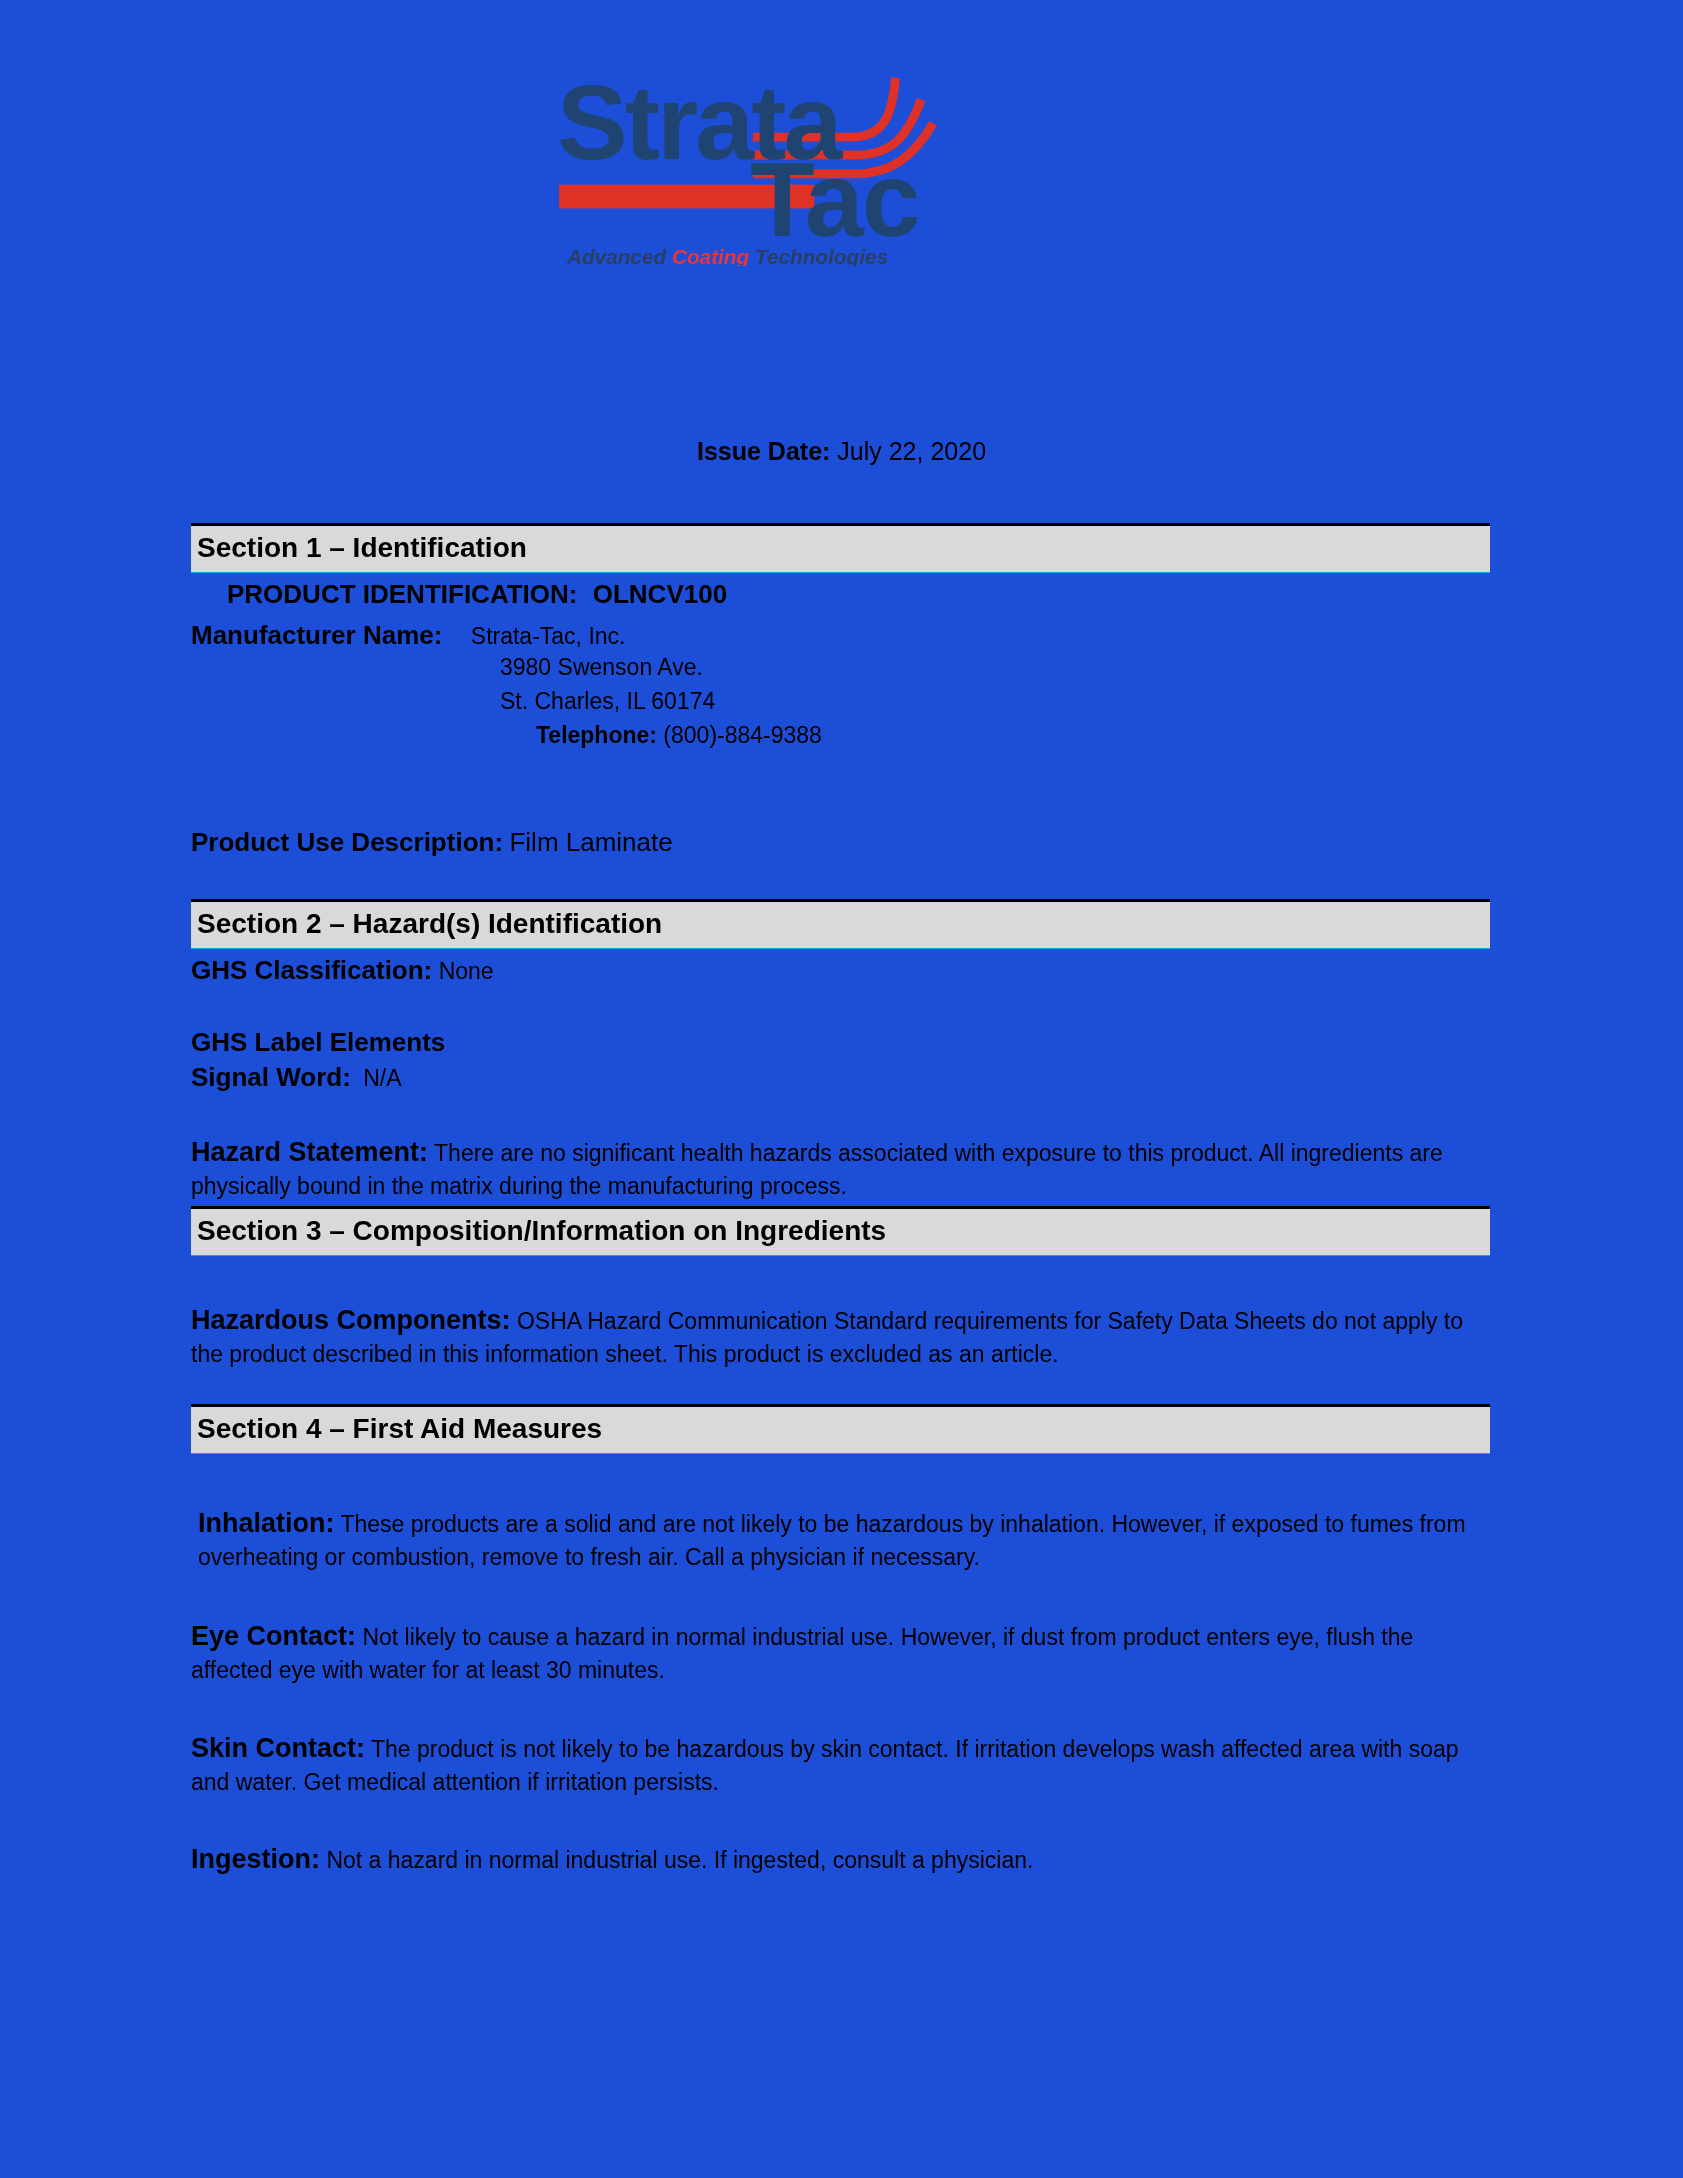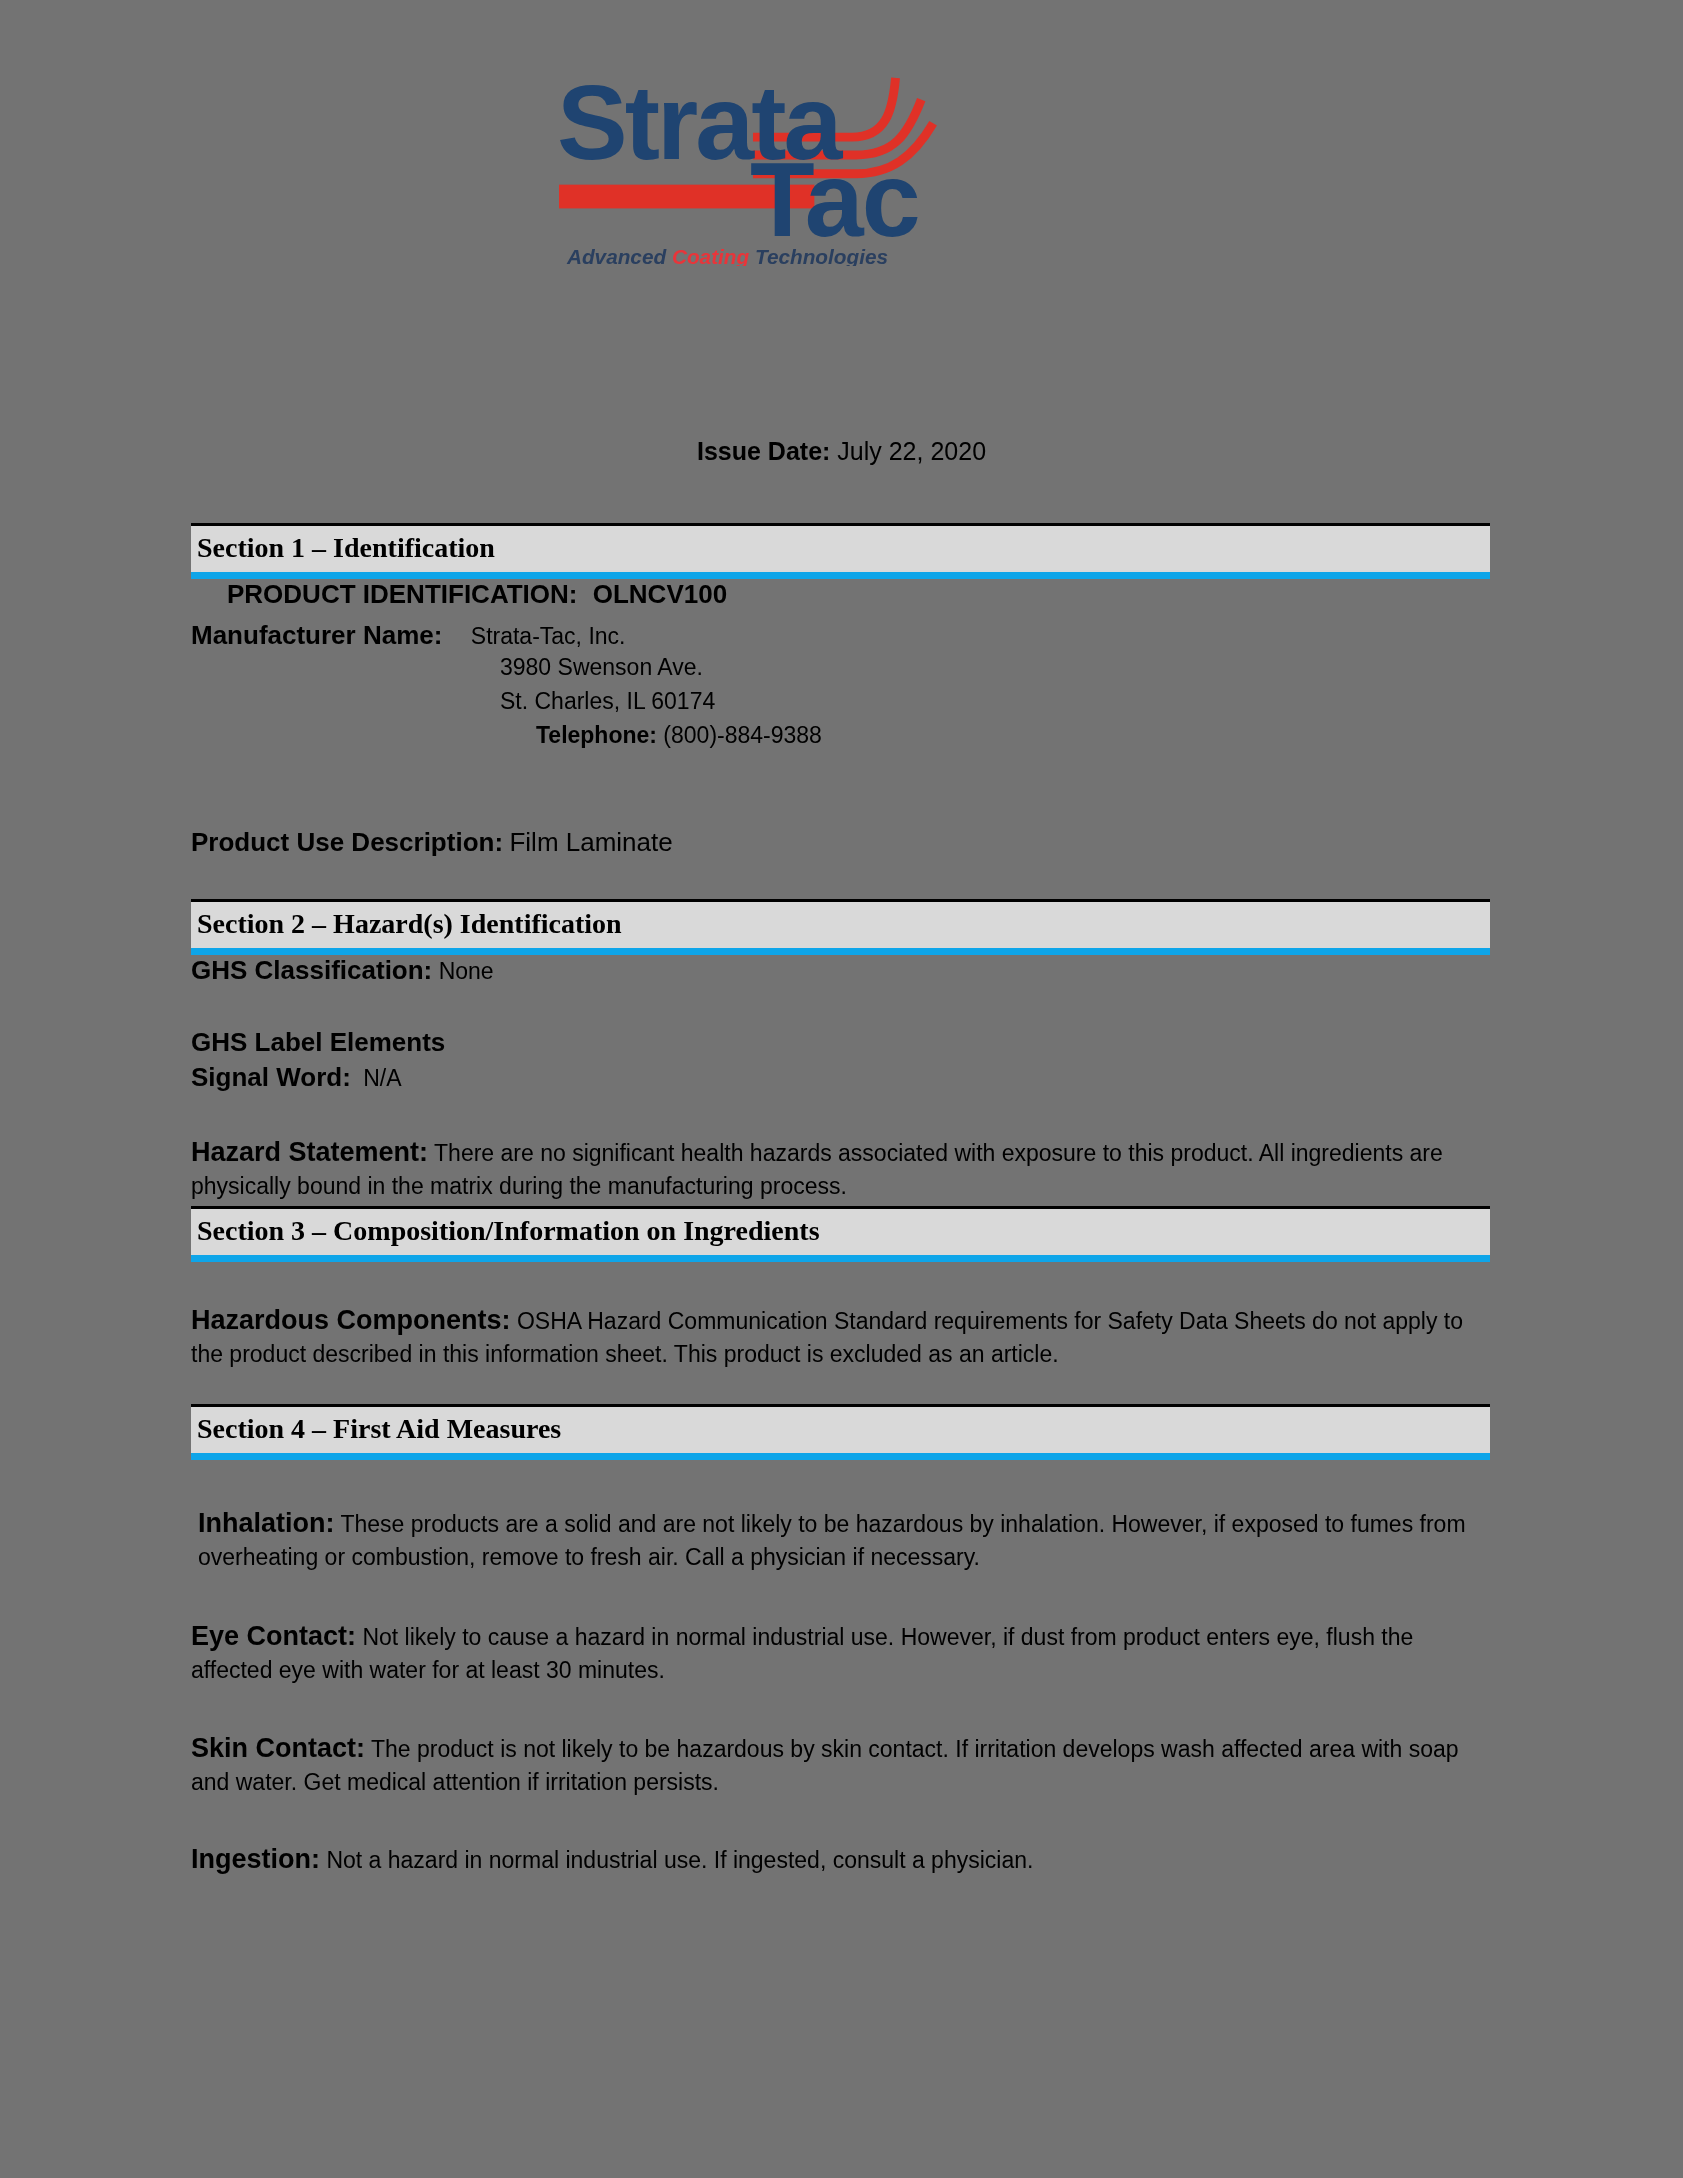--- a/index.html
+++ b/index.html
@@ -13,21 +13,21 @@
     font-family: "Liberation Sans", sans-serif;
     color: #000000;
     position: relative;
     overflow: hidden;
   }
 
   .page {
     position: relative;
     width: 1683px;
     height: 2178px;
-    background: #737373;
+    background: #1d4ed8;
   }
 
   
   .logo-wrap {
     position: absolute;
     left: 559px;
     top: 38px;
     width: 386px;
     height: 228px;
   }
@@ -61,27 +61,26 @@
   }
   .issue-date .lbl { font-weight: bold; }
 
   
   .section-bar {
     position: absolute;
     left: 191px;
     width: 1299px;
     background: #d9d9d9;
     border-top: 3px solid #000;
-    border-bottom: 7px solid #0ea5e9;
+    border-bottom: 1px solid #0ea5e9;
     box-sizing: border-box;
     font-size: 28px;
     font-weight: bold;
     padding: 6px 0 8px 6px;
     line-height: 1.15;
-    font-family: Liberation Serif, serif;
   }
 
   
   .txt {
     position: absolute;
     left: 191px;
     width: 1299px;
     font-size: 23px;
     line-height: 1.35;
     box-sizing: border-box;

